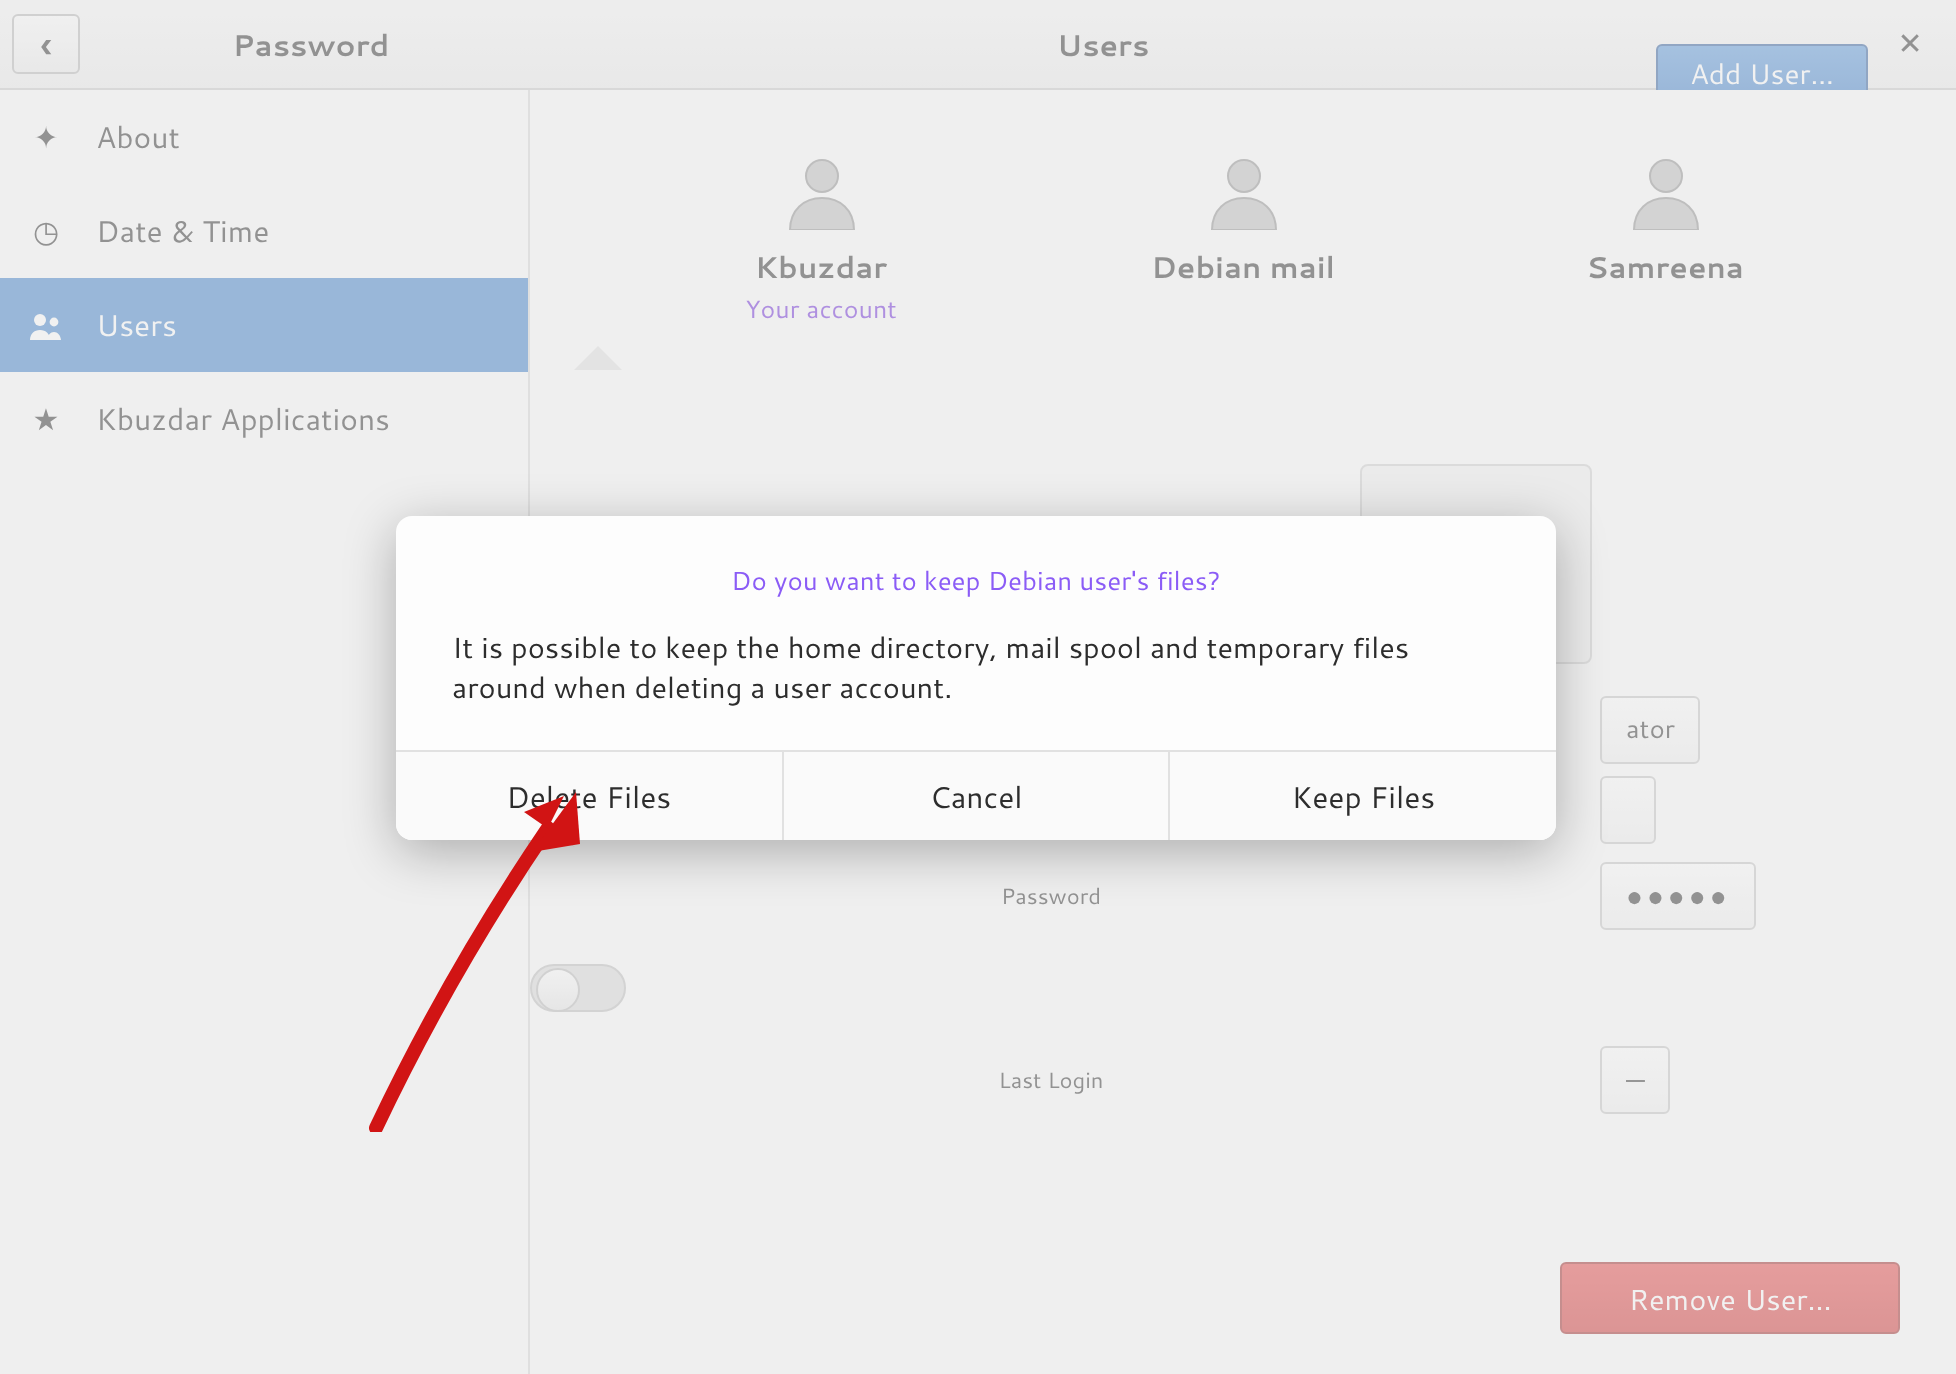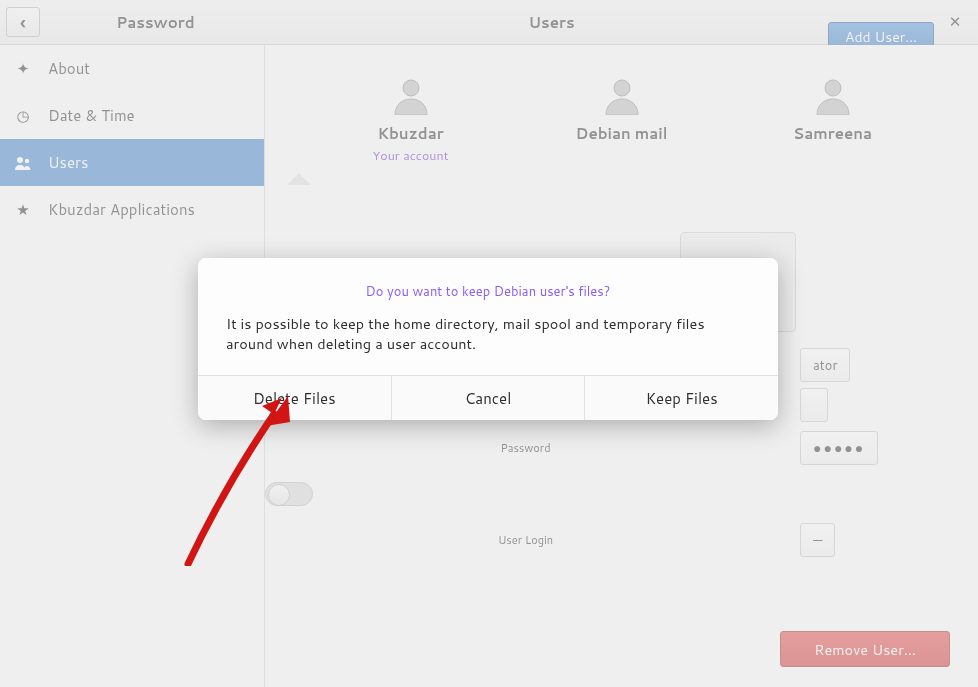--- a/index.html
+++ b/index.html
@@ -266,21 +266,21 @@
       <div class="form-field">
         <span style="letter-spacing:2px;">●●●●●</span>
       </div>
     </div>
     <div class="form-row">
       <div style="width:286px;display:flex;align-items:center;">
         <div class="toggle"></div>
       </div>
     </div>
     <div class="form-row">
-      <div class="form-label">User Login</div>
+      <div class="form-label">Last Login</div>
       <div class="form-field">
         <span>—</span>
       </div>
     </div>
   </div>
 
   <button class="remove-user-btn">Remove User…</button>
 </div>
 
 <div class="overlay"></div>

